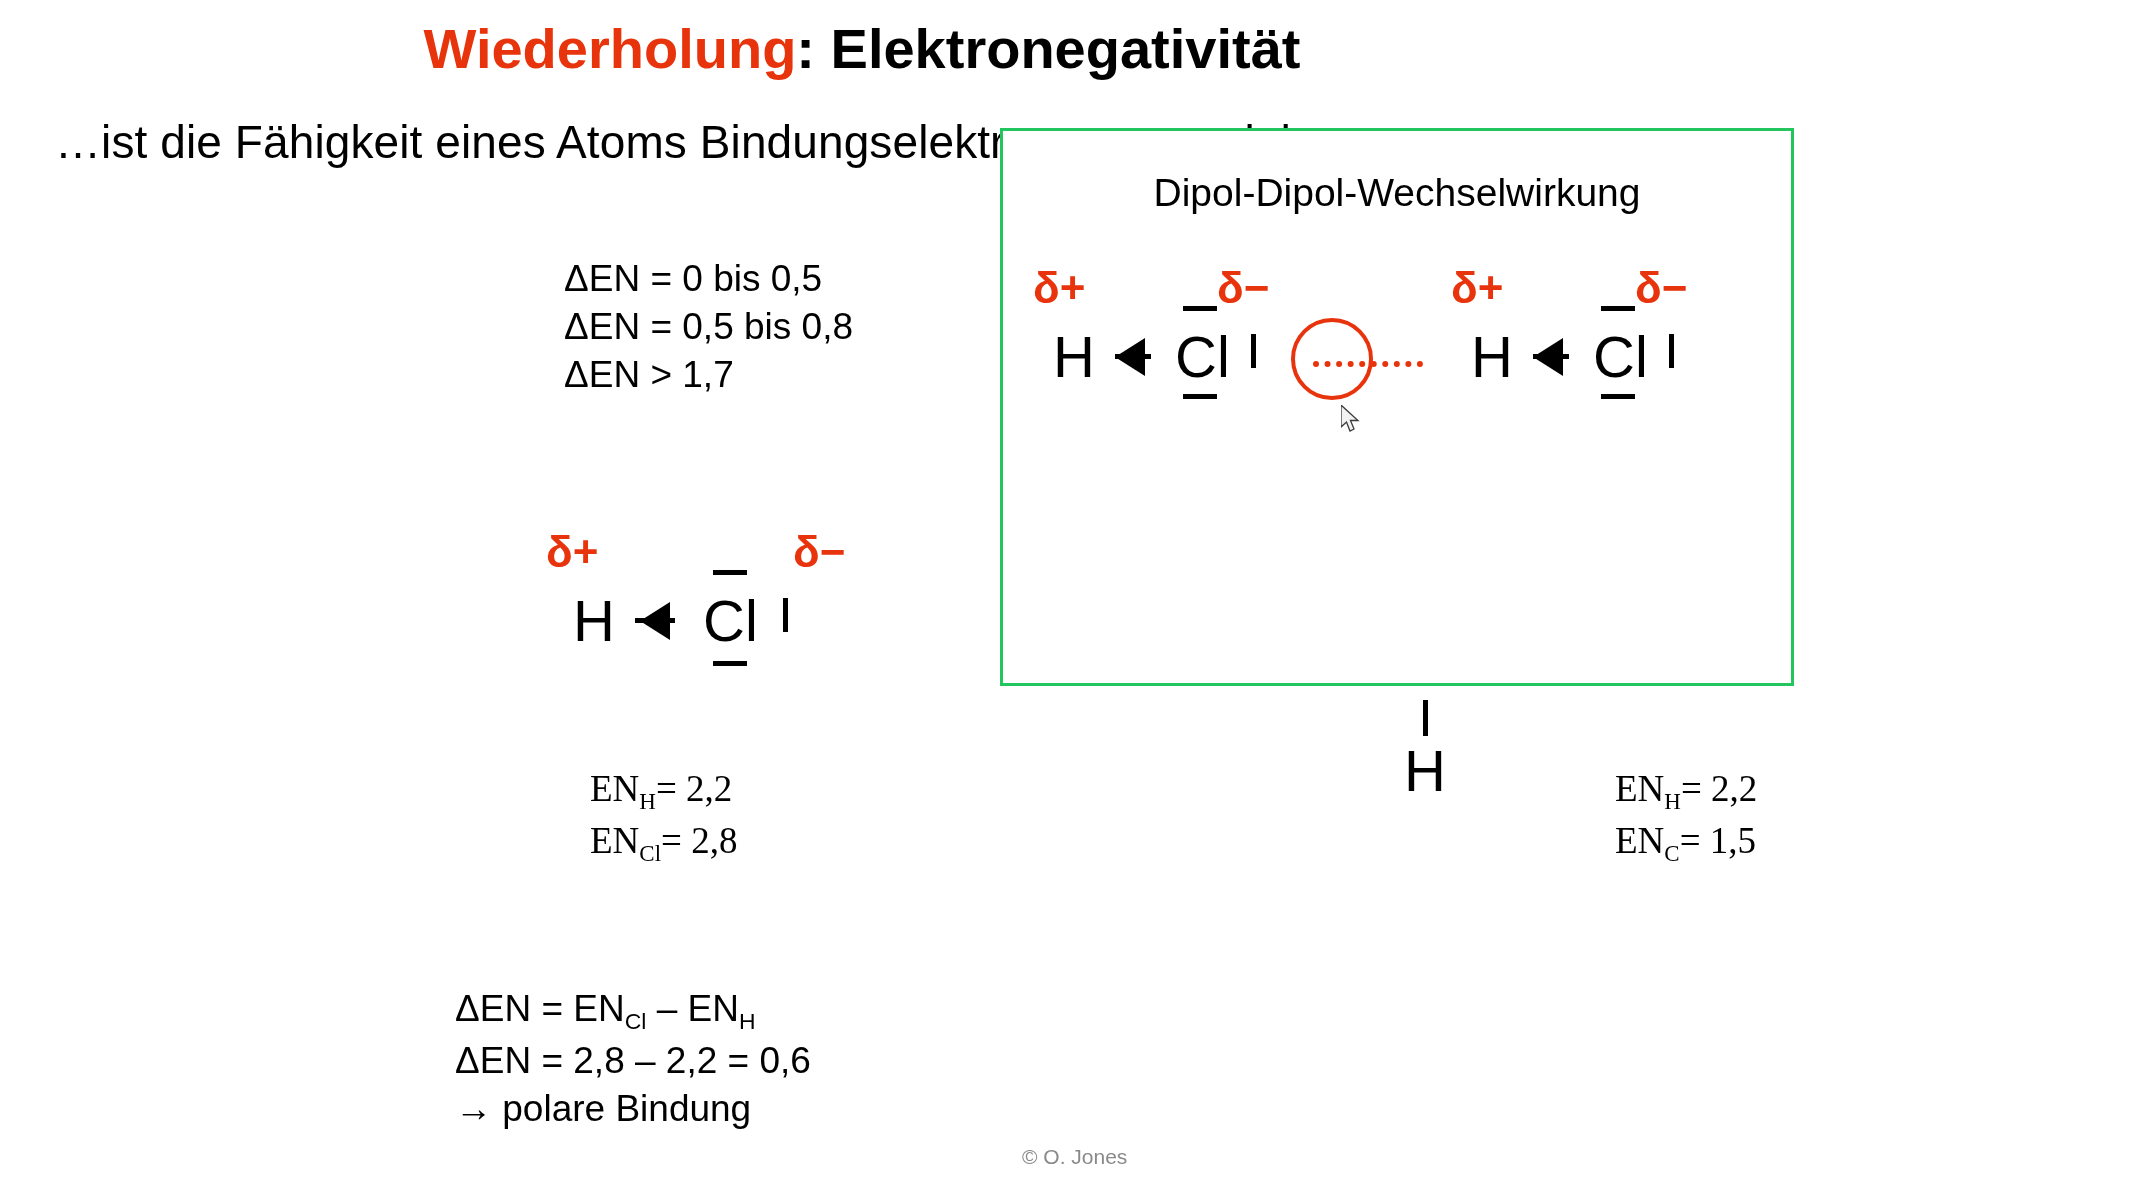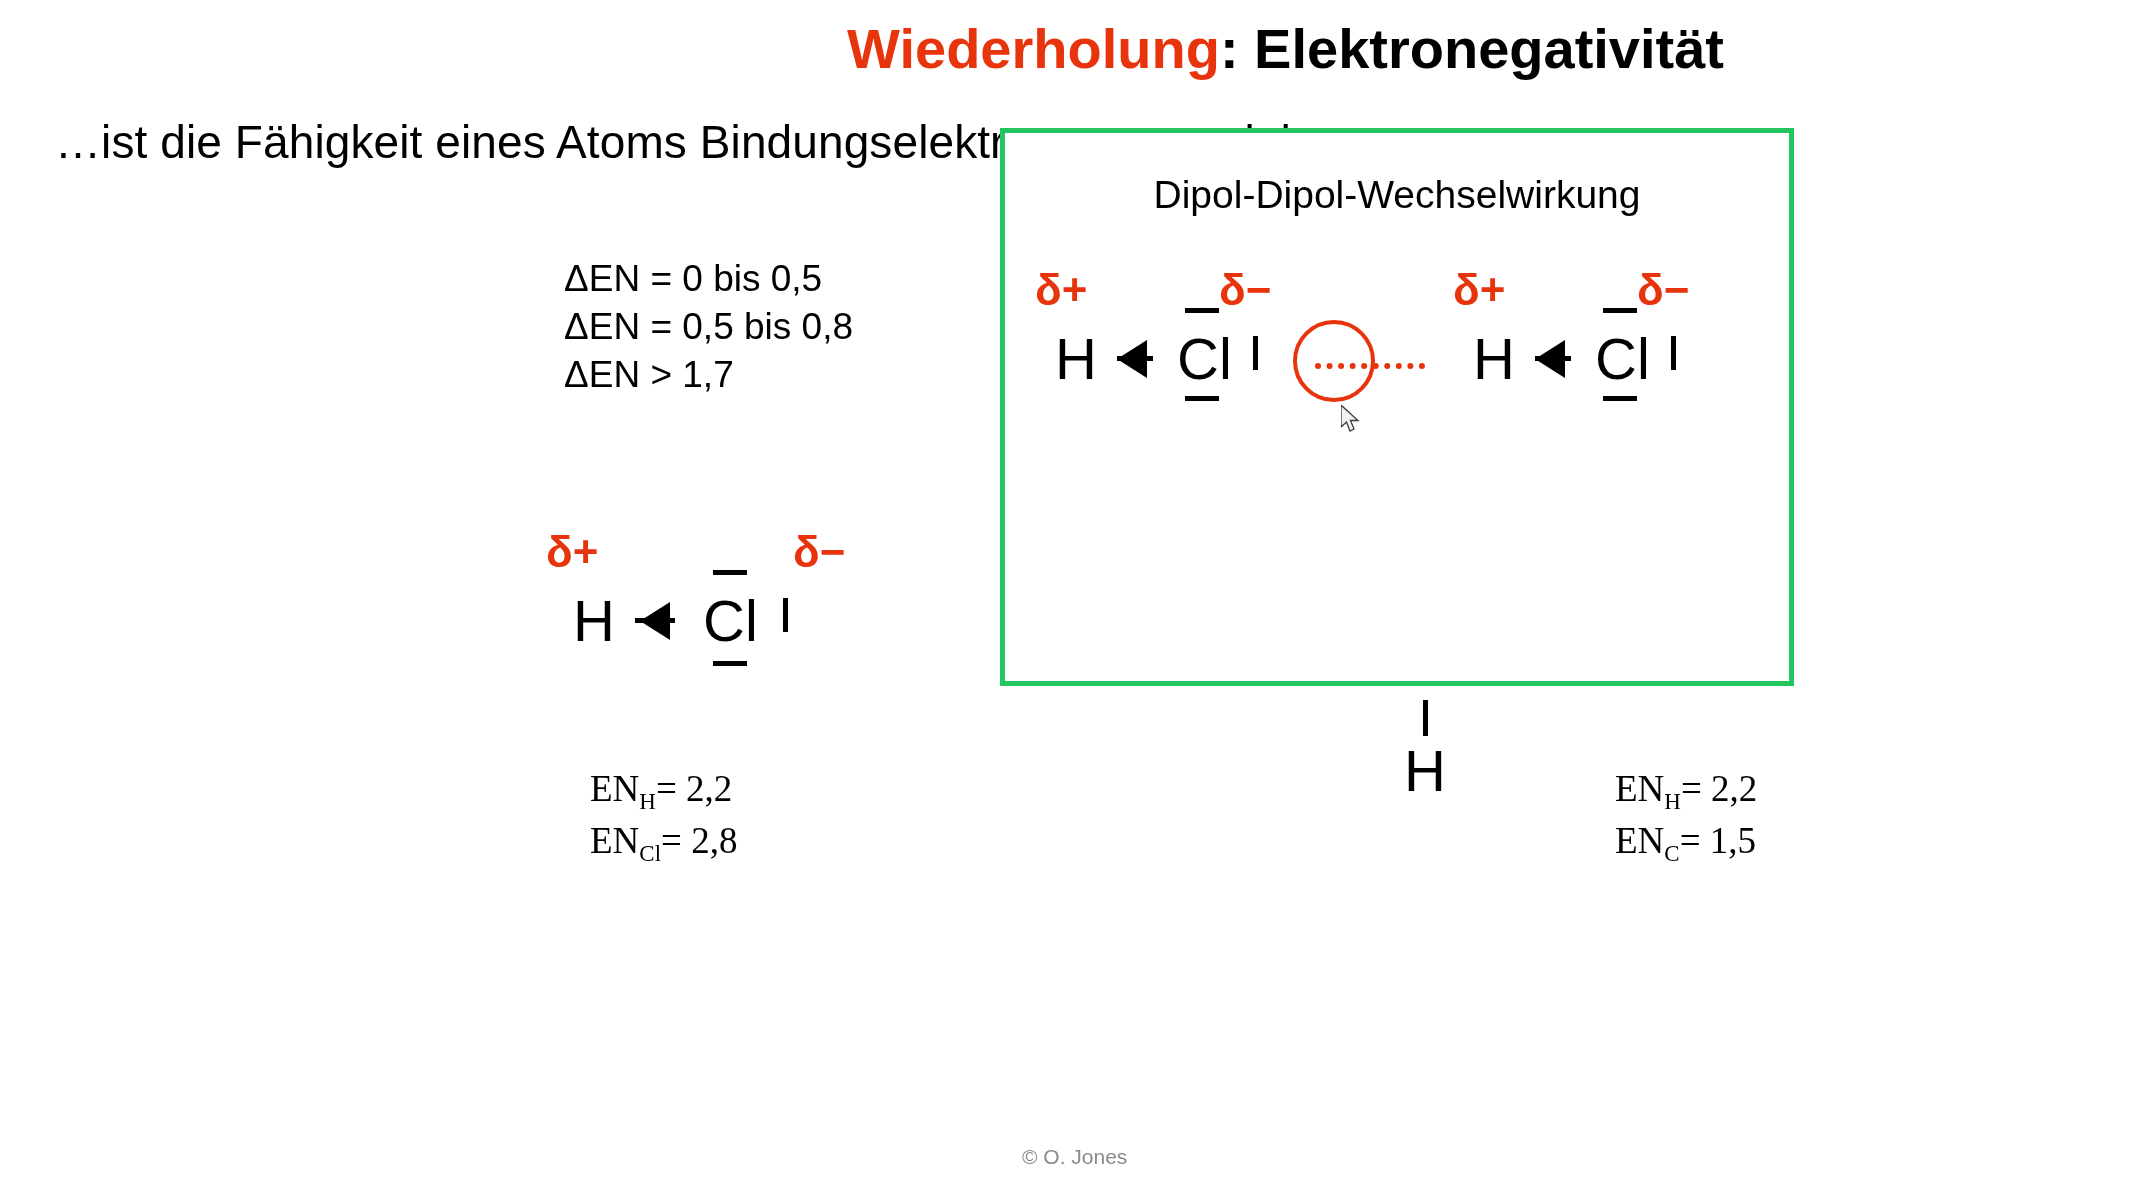--- a/index.html
+++ b/index.html
@@ -17,21 +17,21 @@
     height: 1199px;
     background: #ffffff;
   }
 
   
   .title {
     position: absolute;
     top: 18px;
     left: 0;
     width: 1724px;
-    text-align: right;
+    text-align: center;
     font-size: 56px;
     font-weight: bold;
     line-height: 1.1;
     white-space: nowrap;
   }
   .title .red { color: #e8340c; }
   .title .black { color: #000000; }
 
   
   .subtitle {
@@ -132,21 +132,21 @@
   }
 
   
   .panel {
     position: absolute;
     left: 1000px;
     top: 128px;
     width: 794px;
     height: 558px;
     background: #ffffff;
-    border: 5px solid #22c55e;
+    border: 3px solid #22c55e;
   }
   .panel-title {
     position: absolute;
     top: 40px;
     left: 0;
     width: 100%;
     text-align: center;
     font-size: 39px;
     color: #000;
   }
@@ -231,20 +231,25 @@
   <div class="en-block" style="top:765px; left:590px;">
     <div><span>EN</span><sub>H</sub><span>= 2,2</span></div>
     <div><span>EN</span><sub>Cl</sub><span>= 2,8</span></div>
   </div>
 
   <div class="en-block" style="top:765px; left:1615px;">
     <div><span>EN</span><sub>H</sub><span>= 2,2</span></div>
     <div><span>EN</span><sub>C</sub><span>= 1,5</span></div>
   </div>
 
+  <div class="calc">
+    <div><span>ΔEN = EN</span><sub>Cl</sub><span> – EN</span><sub>H</sub></div>
+    <div>ΔEN = 2,8 – 2,2 = 0,6</div>
+    <div>→ polare Bindung</div>
+  </div>
 
   <div class="copyright">© O. Jones</div>
 
   <div class="stray-h">
     <div class="bar"></div>
     <div class="letter">H</div>
   </div>
 
   <div class="panel">
     <div class="panel-title">Dipol-Dipol-Wechselwirkung</div>

